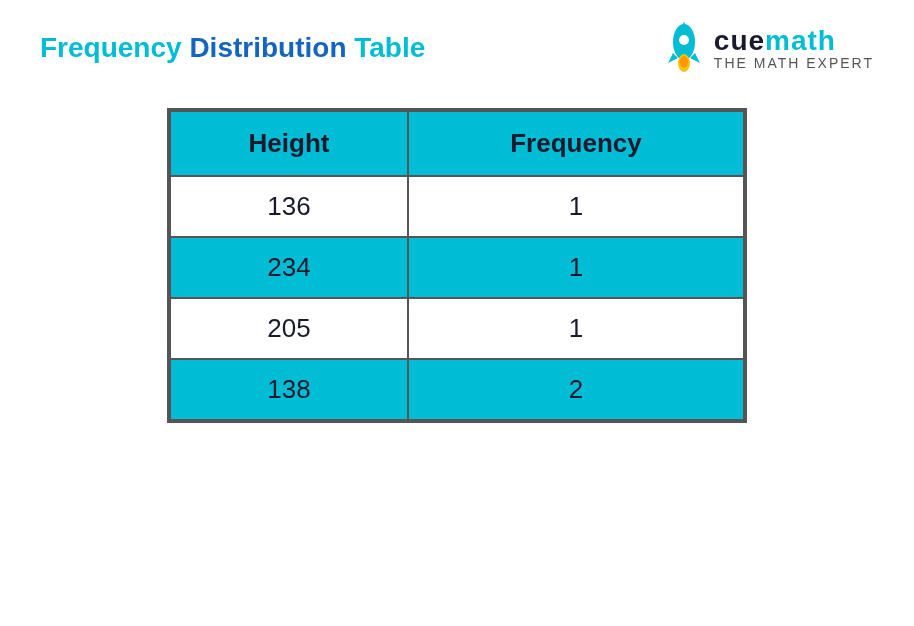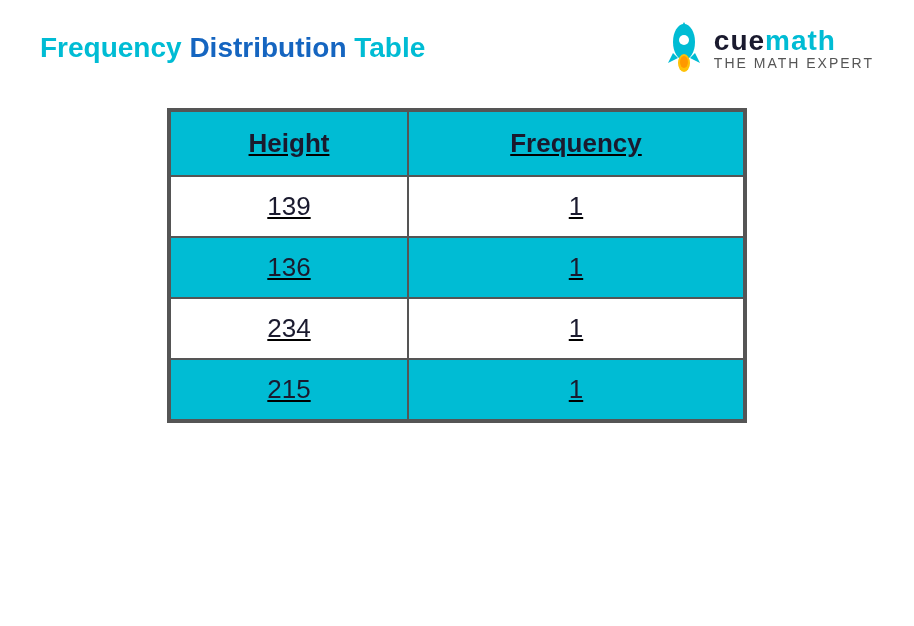--- a/index.html
+++ b/index.html
@@ -74,21 +74,20 @@
 
     .table-container {
       margin-top: 20px;
       width: 580px;
       border: 2px solid #555;
     }
 
     table {
       width: 100%;
       border-collapse: collapse;
-      text-decoration: underline;
     }
 
     thead tr {
       background-color: #00bcd4;
     }
 
     thead th {
       padding: 16px 20px;
       font-size: 26px;
       font-weight: bold;
@@ -150,31 +149,31 @@
 
 <div class="table-container">
   <table>
     <thead>
       <tr>
         <th>Height</th>
         <th>Frequency</th>
       </tr>
     </thead>
     <tbody id="table-body">
-    <tr>
-          <td>139</td>
-          <td>1</td>
-        </tr>
         <tr>
           <td>136</td>
           <td>1</td>
         </tr>
         <tr>
           <td>234</td>
           <td>1</td>
         </tr>
         <tr>
-          <td>215</td>
+          <td>205</td>
           <td>1</td>
+        </tr>
+        <tr>
+          <td>138</td>
+          <td>2</td>
         </tr>
       </tbody>
   </table>
 </div>
 
 </body></html>

